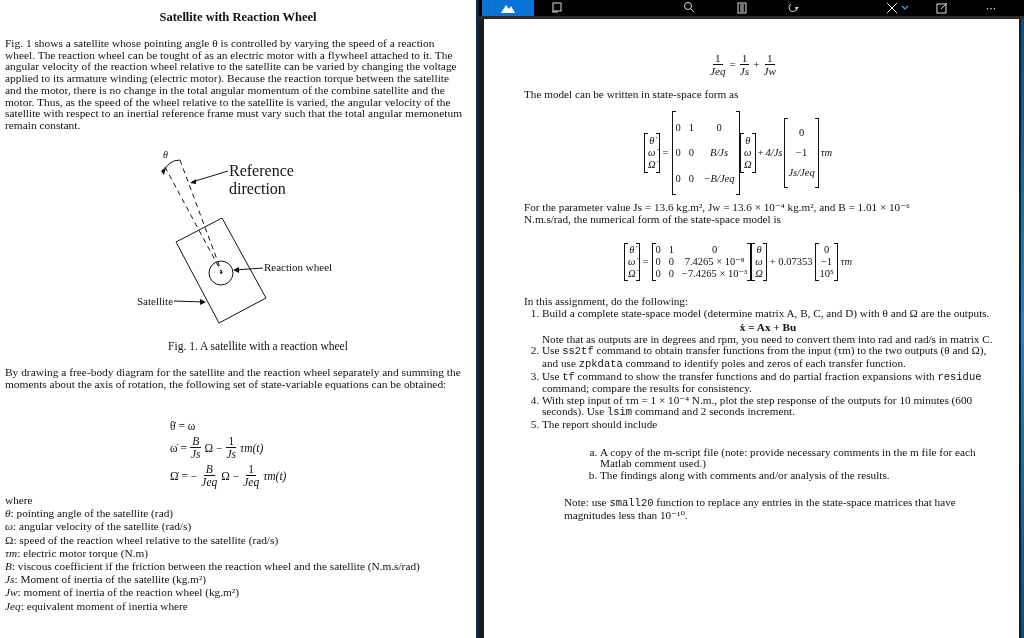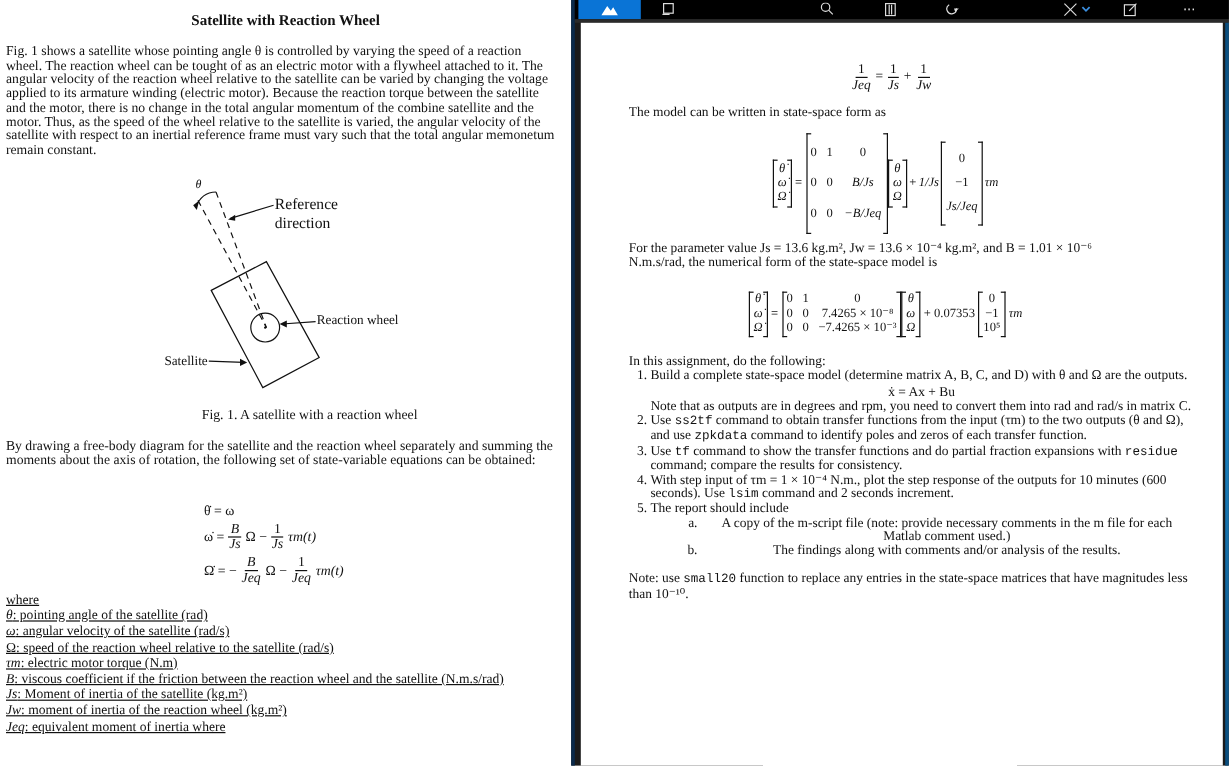--- a/index.html
+++ b/index.html
@@ -11,41 +11,41 @@
   .fig { position:absolute; left:100px; top:145px; width:250px; height:190px; }
   .fig-cap { position:absolute; left:0; width:516px; top:340px; text-align:center; font-size:11.5px; }
   .eqs { position:absolute; left:170px; top:406px; font-size:11.5px; }
   .eq-line { height:28px; display:flex; align-items:center; white-space:nowrap; }
   .frac { display:inline-flex; flex-direction:column; align-items:center; vertical-align:middle; margin:0 2px; font-style:italic; }
   .frac .num { border-bottom:1px solid #111; padding:0 2px; line-height:11px; font-style:normal; font-weight:normal; }
   .frac .num.it { font-style:italic; }
   .frac .den { line-height:12px; padding:0 2px; }
   .it { font-style:italic; }
   .defs { position:absolute; left:5px; top:494px; font-size:11.3px; line-height:13.2px; }
-  .defs div { white-space:nowrap;text-decoration:underline; }
+  .defs div { white-space:nowrap; }
 
   
   .viewer { position:absolute; left:476px; top:0; width:548px; height:638px; background:#1b1b1b; border-left:3px solid #0b2a4a; box-sizing:border-box; }
   .toolbar { position:absolute; left:0; top:0; width:545px; height:16px; background:#000; }
   .tb-accent { position:absolute; left:3px; top:0; width:52px; height:16px; background:#0a74d6; }
   .tb-icon { position:absolute; top:0; height:16px; display:flex; align-items:center; justify-content:center; color:#e6e6e6; font-family:"DejaVu Sans", sans-serif; font-size:11px; }
   .tb-sep { position:absolute; left:0; top:16px; width:545px; height:3px; background:#2a2a2a; }
   .page { position:absolute; left:5px; top:19px; width:535px; height:619px; background:#fff; }
   .page-edge { position:absolute; right:0; top:19px; width:3px; height:619px; background:linear-gradient(#0a4d7d,#1e88c8,#0a4d7d); }
   .rp { position:absolute; font-size:11.2px; line-height:11.6px; }
   .mono { font-family:"Liberation Mono", "DejaVu Sans Mono", monospace; font-size:10.5px; }
   .mat { display:inline-flex; align-items:center; position:relative; padding:0 4px; }
   .mat::before, .mat::after { content:""; position:absolute; top:0; bottom:0; width:3px; border-top:1px solid #111; border-bottom:1px solid #111; }
   .mat::before { left:0; border-left:1px solid #111; }
   .mat::after { right:0; border-right:1px solid #111; }
   .mgrid { display:grid; column-gap:8px; text-align:center; }
-  .bold { font-weight:normal; }
+  .bold { font-weight:bold; }
   ol.tasks { margin:0; padding-left:18px; }
   ol.tasks li { margin:0; }
-  ol.sub { list-style:lower-alpha; margin:0; padding-left:42px;text-align:center; }
+  ol.sub { list-style:lower-alpha; margin:16px; padding-left:42px; }
 </style>
 </head>
 <body>
 
 <div class="left">
   <div class="doc-title">Satellite with Reaction Wheel</div>
   <div class="para" style="top:38px;">Fig. 1 shows a satellite whose pointing angle θ is controlled by varying the speed of a reaction wheel. The reaction wheel can be tought of as an electric motor with a flywheel attached to it. The angular velocity of the reaction wheel relative to the satellite can be varied by changing the voltage applied to its armature winding (electric motor). Because the reaction torque between the satellite and the motor, there is no change in the total angular momentum of the combine satellite and the motor. Thus, as the speed of the wheel relative to the satellite is varied, the angular velocity of the satellite with respect to an inertial reference frame must vary such that the total angular memonetum remain constant.</div>
 
   <div class="fig">
     <svg width="250" height="190" viewBox="0 0 250 190" style="position:absolute;left:0;top:0;">
@@ -62,21 +62,21 @@
       <circle cx="121" cy="128" r="1" fill="#111"></circle>
 
       <line x1="128" y1="26" x2="92" y2="37" stroke="#111" stroke-width="1"></line>
       <polygon points="90,38 96,34 96,39" fill="#111"></polygon>
       <line x1="163" y1="123" x2="135" y2="125" stroke="#111" stroke-width="1"></line>
       <polygon points="133,125 139,122 139,128" fill="#111"></polygon>
       <line x1="74" y1="156" x2="103" y2="157" stroke="#111" stroke-width="1"></line>
       <polygon points="106,157 100,154 100,160" fill="#111"></polygon>
     </svg>
     <span style="position:absolute;left:63px;top:4px;font-size:10px;font-style:italic;">θ</span>
-    <span style="position:absolute;left:129px;top:17px;font-size:13px;width:50px;text-align:left;font-family:Liberation Serif, serif;">
+    <span style="position:absolute;left:129px;top:17px;font-size:16px;width:50px;text-align:left;font-family:Liberation Serif, serif;">
       <span>Reference</span><br>
       <span>direction</span>
     </span>
     <span style="position:absolute;left:164px;top:116px;font-size:11px;">Reaction wheel</span>
     <span style="position:absolute;left:37px;top:150px;font-size:11px;">Satellite</span>
   </div>
   <div class="fig-cap">Fig. 1. A satellite with a reaction wheel</div>
 
   <div class="para" style="top:367px;">By drawing a free-body diagram for the satellite and the reaction wheel separately and summing the moments about the axis of rotation, the following set of state-variable equations can be obtained:</div>
 
@@ -217,21 +217,21 @@
         </span>
       </span>
       <span class="mat" style="height:40px;">
         <span class="mgrid it" style="grid-template-columns:auto;line-height:12px;">
           <span>θ</span>
             <span>ω</span>
             <span>Ω</span>
         </span>
       </span>
       <span style="margin:0 2px;">+</span>
-      <span class="it">1/Js</span>
+      <span class="it">4/Js</span>
       <span class="mat" style="height:70px;margin-left:2px;">
         <span class="mgrid" style="grid-template-columns:auto;line-height:20px;">
           <span>0</span>
             <span>−1</span>
             <span class="it">Js/Jeq</span>
         </span>
       </span>
       <span class="it" style="margin-left:2px;">τm</span>
     </div>
 
@@ -293,17 +293,17 @@
         <li><span>Use </span><span class="mono">ss2tf</span><span> command to obtain transfer functions from the input (τm) to the two outputs (θ and Ω), and use </span><span class="mono">zpkdata</span><span> command to identify poles and zeros of each transfer function.</span></li>
         <li><span>Use </span><span class="mono">tf</span><span> command to show the transfer functions and do partial fraction expansions with </span><span class="mono">residue</span><span> command; compare the results for consistency.</span></li>
         <li><span>With step input of τm = 1 × 10⁻⁴ N.m., plot the step response of the outputs for 10 minutes (600 seconds). Use </span><span class="mono">lsim</span><span> command and 2 seconds increment.</span></li>
         <li><span>The report should include</span>
           <ol class="sub">
             <li>A copy of the m-script file (note: provide necessary comments in the m file for each Matlab comment used.)</li>
             <li>The findings along with comments and/or analysis of the results.</li>
           </ol>
         </li>
       </ol>
-      <div style="margin-top:12px;"><span>Note: use </span><span class="mono">small20</span><span> function to replace any entries in the state-space matrices that have magnitudes less than 10⁻¹⁰.</span></div>
+      <div style="margin-top:12px;margin-left:40px;"><span>Note: use </span><span class="mono">small20</span><span> function to replace any entries in the state-space matrices that have magnitudes less than 10⁻¹⁰.</span></div>
     </div>
   </div>
   <div class="page-edge"></div>
 </div>
 
 </body></html>

